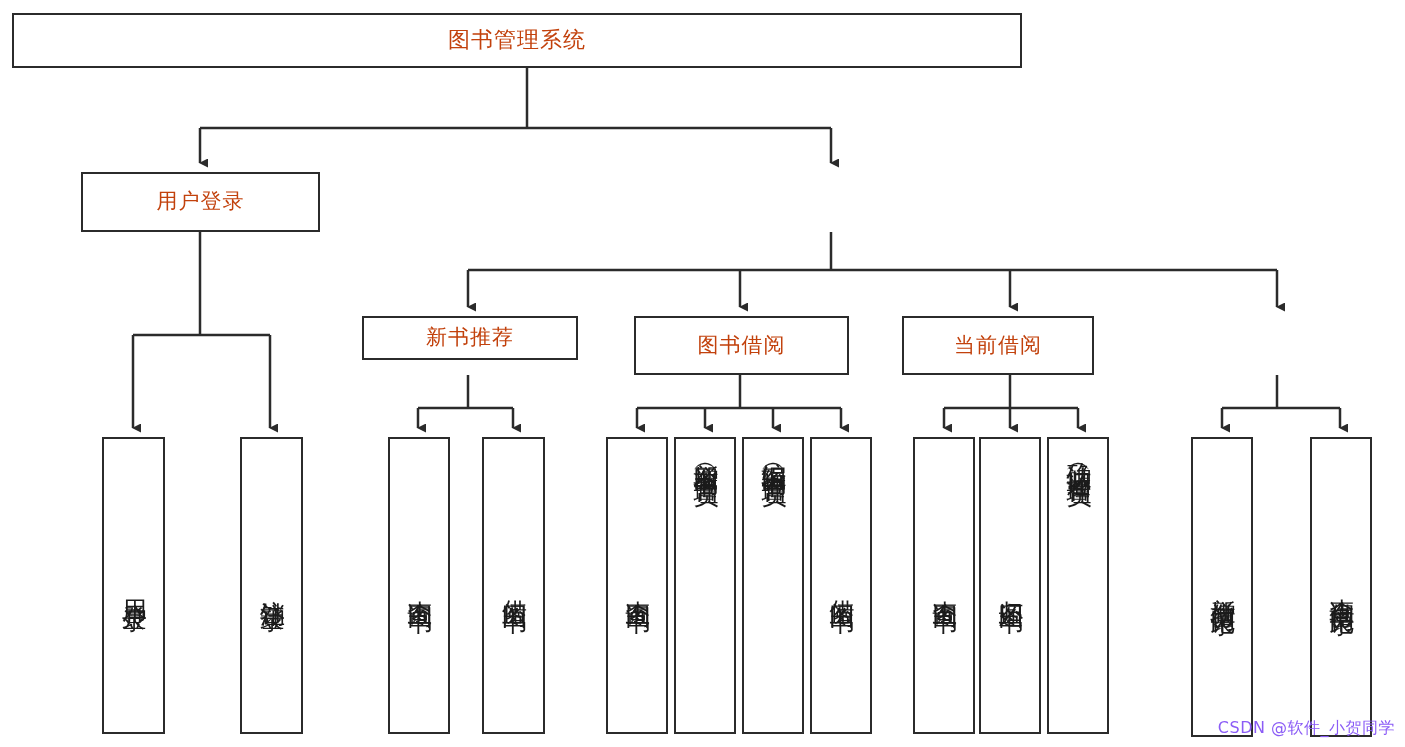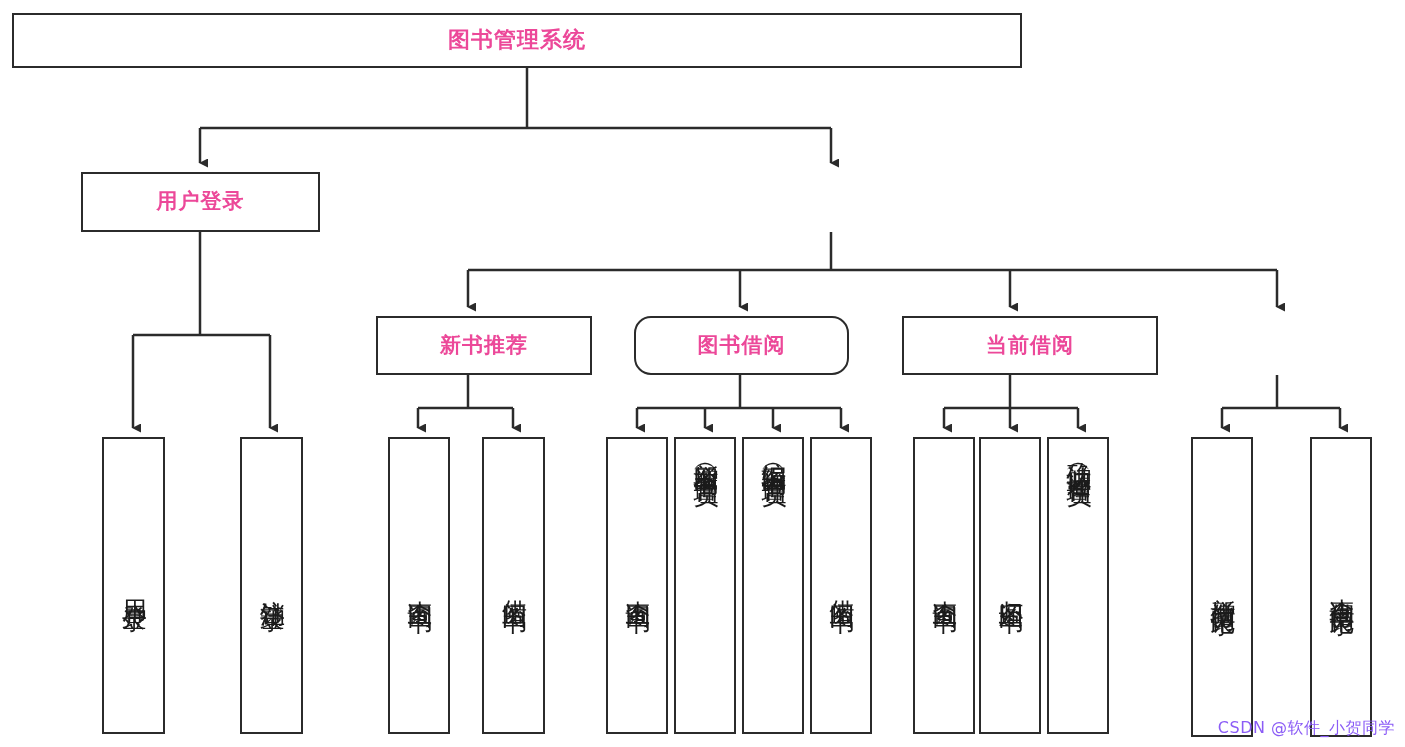--- a/index.html
+++ b/index.html
@@ -19,34 +19,33 @@
     background:#ffffff;
     display:flex;
     align-items:center;
     justify-content:center;
     z-index:2;
   }
   .node .label{
     font-size:21px;
     line-height:1.1;
     letter-spacing:1px;
-    color:#ec4899;
+    color:#c2410c;
     white-space:nowrap;
-    font-weight:bold;
   }
   
   #node-root{left:12px;top:13px;width:1010px;height:55px;}
   #node-root .label{font-size:22px;}
   
   #node-user-login{left:81px;top:172px;width:239px;height:60px;}
   #node-book-manage{left:711px;top:172px;width:239px;height:60px;}
   
-  #node-new-book{left:376px;top:316px;width:216px;height:59px;}
-  #node-borrow{left:634px;top:316px;width:215px;height:59px;border-radius:17px;}
-  #node-current{left:902px;top:316px;width:256px;height:59px;}
+  #node-new-book{left:362px;top:316px;width:216px;height:44px;}
+  #node-borrow{left:634px;top:316px;width:215px;height:59px;}
+  #node-current{left:902px;top:316px;width:192px;height:59px;}
   #node-record{left:1172px;top:316px;width:216px;height:59px;}
 
   
   .leaf{
     position:absolute;
     box-sizing:border-box;
     border:2px solid #2b2b2b;
     background:#ffffff;
     display:flex;
     align-items:flex-start;

